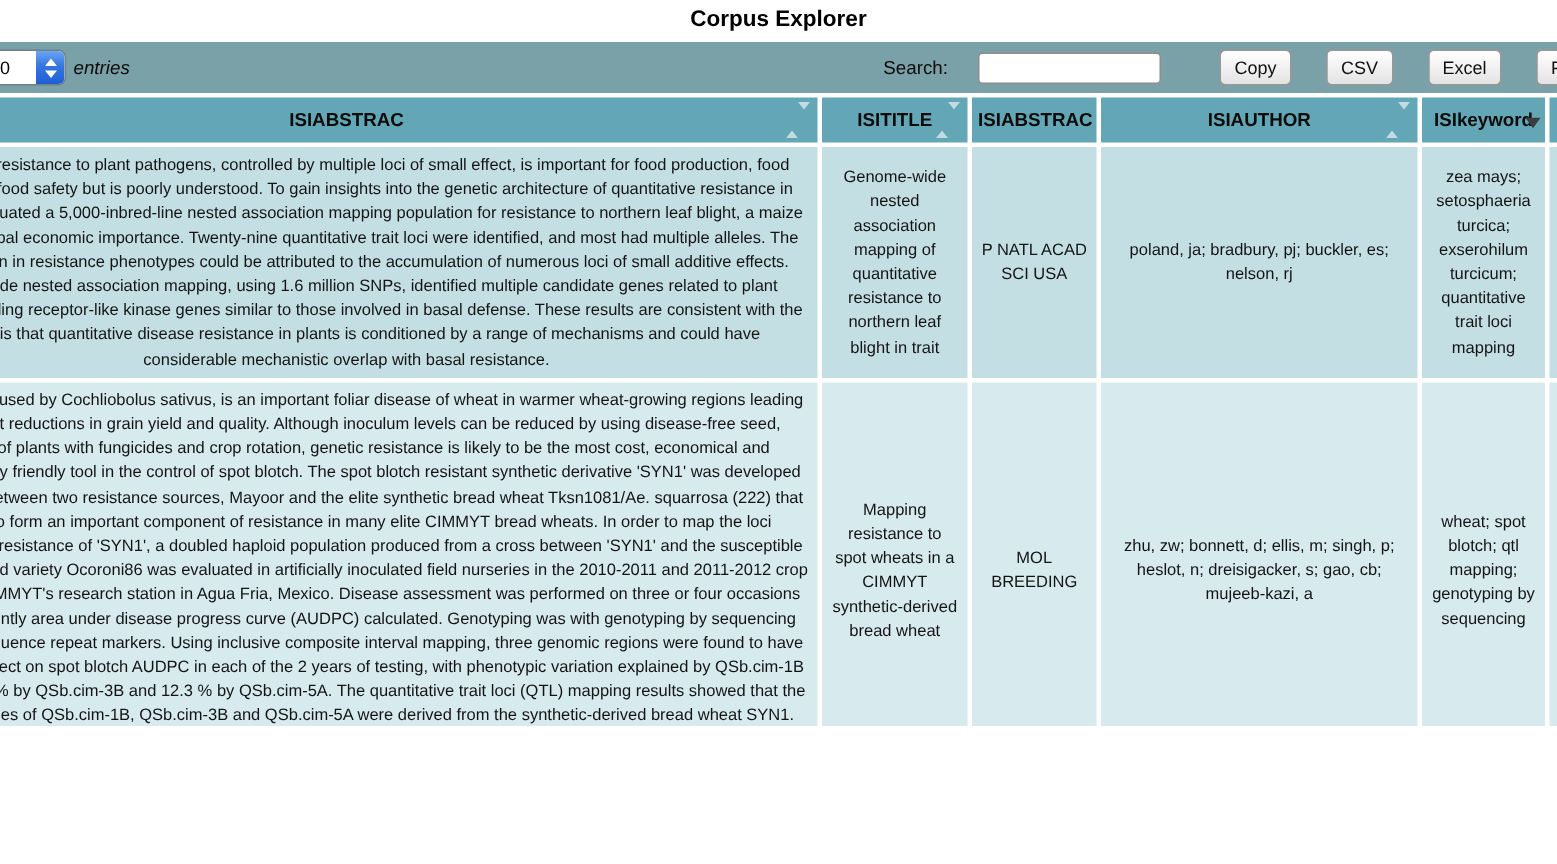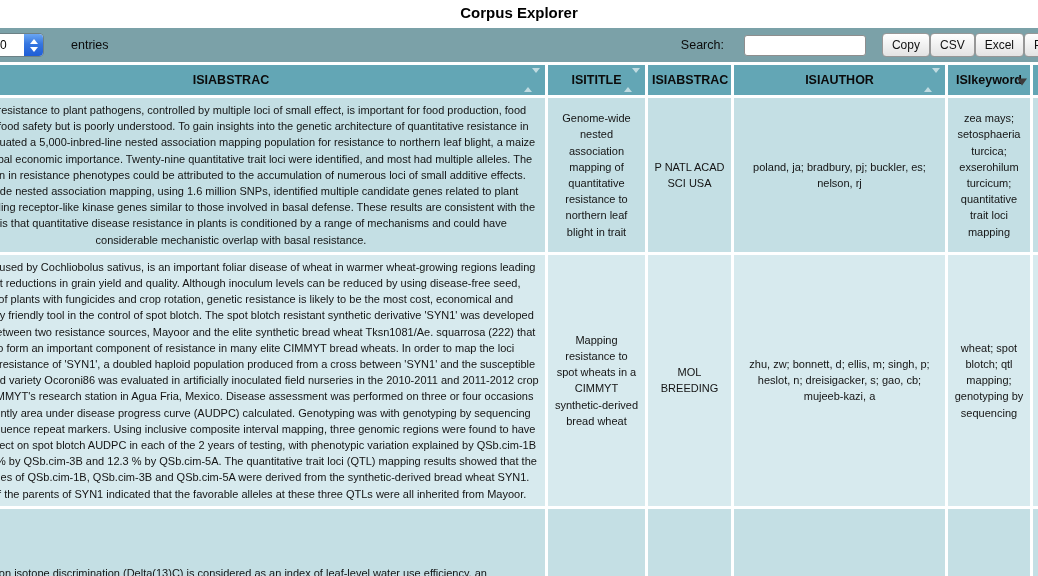--- a/index.html
+++ b/index.html
@@ -1,39 +1,39 @@
 <!DOCTYPE html>
 <html><head>
 <meta charset="utf-8">
 <style>
   html,body{margin:0;padding:0;background:#fff;font-family:"Liberation Sans",sans-serif;}
-  .viewport{position:relative;width:1038px;height:576px;overflow:hidden;background:#fff;}
+  .viewport{position:relative;width:1038px;height:484px;overflow:hidden;background:#fff;}
   .content{position:absolute;left:-86px;top:0;width:1210px;}
 
   .page-title{height:28px;line-height:26px;text-align:center;font-weight:bold;font-size:15px;color:#000;}
 
   .toolbar{position:relative;height:34px;background:#7ba1a8;}
   .length-control{position:absolute;left:62px;top:6px;display:flex;align-items:center;}
   .length-select{display:flex;height:22px;border-radius:4px;overflow:hidden;background:#fff;
                  box-shadow:0 0 0 1px rgba(90,90,90,.45);cursor:default;}
   .length-value{width:48px;display:flex;align-items:center;justify-content:center;
                 font-size:12px;color:#000;background:#fff;}
   .stepper{width:19px;background:linear-gradient(#6aa6f2 0%,#3576e0 45%,#1f5ed6 100%);
            display:flex;flex-direction:column;align-items:center;justify-content:center;}
   .step-up{width:0;height:0;border-left:4px solid transparent;border-right:4px solid transparent;
            border-bottom:5px solid #fff;margin-bottom:3px;}
   .step-down{width:0;height:0;border-left:4px solid transparent;border-right:4px solid transparent;
            border-top:5px solid #fff;}
-  .entries-label{margin-left:28px;font-size:12.5px;color:#0b0b0b;}
+  .entries-label{margin-left:6px;font-size:12.5px;color:#0b0b0b;font-style:italic;}
 
   .search-group{position:absolute;right:56px;top:5px;display:flex;align-items:center;height:24px;}
   .search-label{font-size:12.5px;color:#0b0b0b;margin-right:20px;}
   .search-input{width:122px;height:21px;border:1px solid #8e8e8e;border-radius:3px;margin-right:16px;
                 font-size:12px;padding:0 5px;box-sizing:border-box;background:#fff;outline:none;}
-  .dt-button{margin-left:0;background:linear-gradient(#ffffff,#e3e3e3);border:1px solid #979797;
+  .dt-button{margin-left:23px;background:linear-gradient(#ffffff,#e3e3e3);border:1px solid #979797;
              border-radius:4px;font-size:12px;color:#111;padding:3px 9px;height:24px;
              font-family:"Liberation Sans",sans-serif;cursor:pointer;}
 
   table.dataTable{border-collapse:separate;border-spacing:3px;table-layout:fixed;width:1211px;margin:0;}
   table.dataTable th{position:relative;background:#63a6b5;font-size:12.5px;font-weight:bold;color:#0b0b0b;
              padding:8px 4px;text-align:center;cursor:pointer;}
   table.dataTable td{font-size:11px;line-height:16.2px;color:#141414;text-align:center;vertical-align:middle;
              padding:4px 6px;overflow-wrap:break-word;}
   td.abstract-cell{padding:4px 20px;}
   tr.row-odd td{background:#c4dfe4;}

